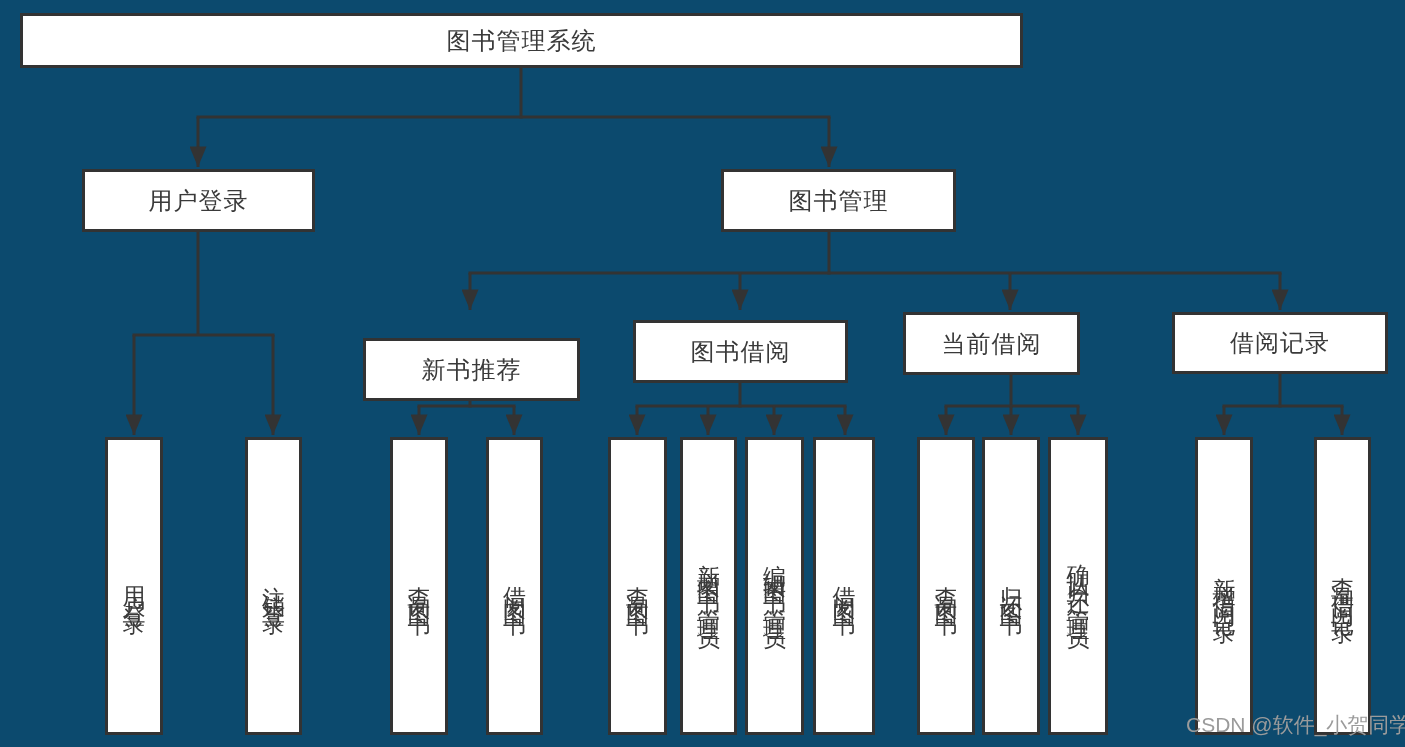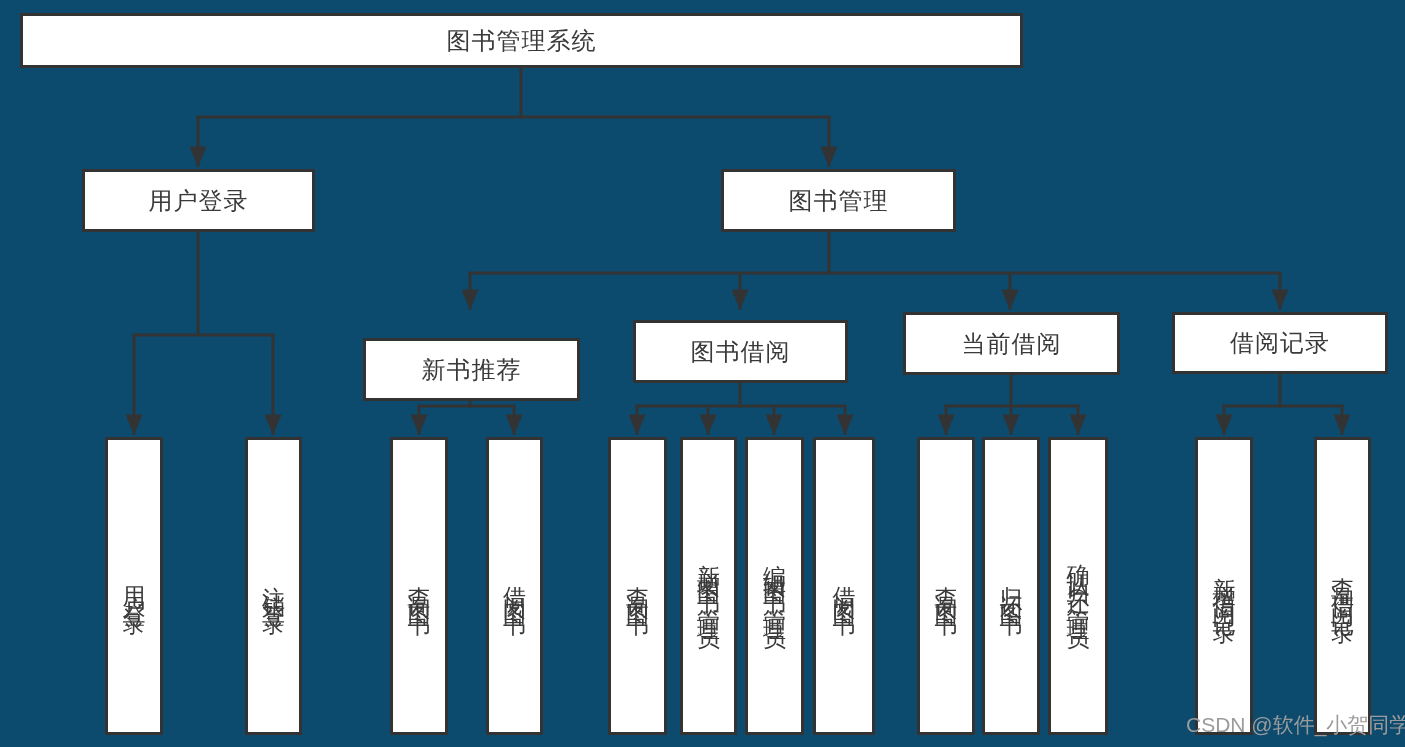--- a/index.html
+++ b/index.html
@@ -107,21 +107,21 @@
   <div class="box hbox" style="left:721px;top:169px;width:235px;height:63px;">
     <span>图书管理</span>
   </div>
 
   <div class="box hbox" style="left:363px;top:312px;width:217px;height:63px;margin-top:26px;">
     <span>新书推荐</span>
   </div>
   <div class="box hbox" style="left:633px;top:312px;width:215px;height:63px;margin-top:8px;">
     <span>图书借阅</span>
   </div>
-  <div class="box hbox" style="left:903px;top:312px;width:217px;height:63px;">
+  <div class="box hbox" style="left:903px;top:312px;width:177px;height:63px;">
     <span>当前借阅</span>
   </div>
   <div class="box hbox" style="left:1172px;top:312px;width:216px;height:62px;">
     <span>借阅记录</span>
   </div>
 
   <div class="box vbox" style="left:105px;top:437px;width:58px;height:298px;">
     <span>用户登录</span>
   </div>
   <div class="box vbox" style="left:245px;top:437px;width:57px;height:298px;">

